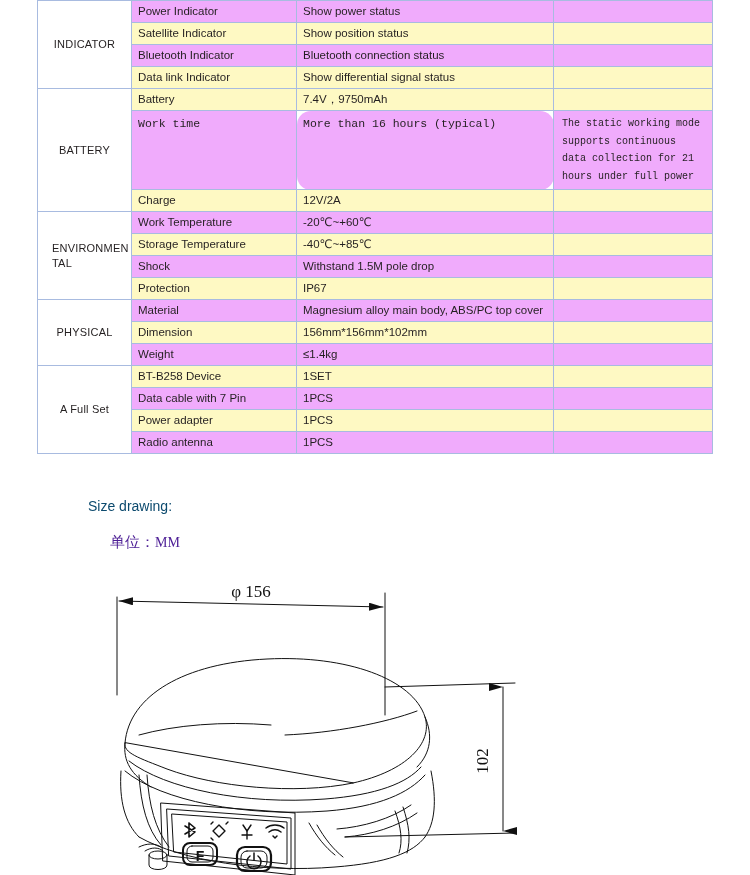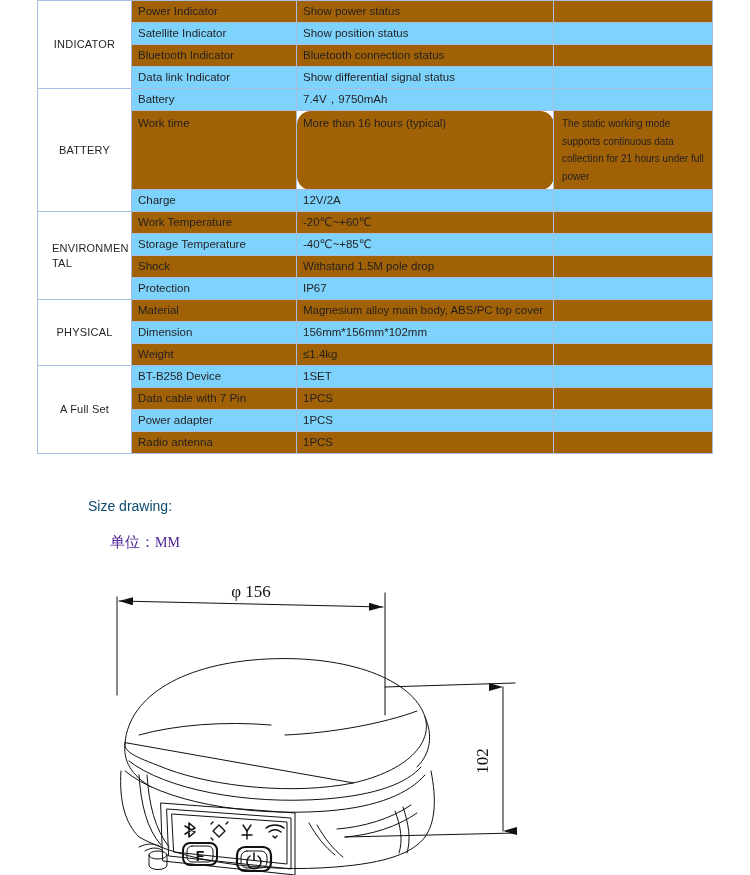--- a/index.html
+++ b/index.html
@@ -22,39 +22,39 @@
 
   .spec-table td{
     border:1px solid #a8bbe0;
     padding:0 6px;
     font-size:11.5px;
     line-height:1.35;
     vertical-align:middle;
     height:22px;
     box-sizing:border-box;
   }
-  .spec-table tr.shade td{background:#7dd3fc;}
-  .spec-table tr.plain td{background:#a16207;}
+  .spec-table tr.shade td{background:#fef9c3;}
+  .spec-table tr.plain td{background:#f0abfc;}
 
   td.cat{
     text-align:center;
     font-weight:normal;
     font-size:11px;
     letter-spacing:.2px;
     background:#ffffff !important;
     vertical-align:middle;
   }
   td.cat .catline{display:block;text-align:center;}
   td.cat.leftish{text-align:left;padding-left:14px;}
   td.item{text-align:left;}
   td.val{text-align:left;}
   td.note{text-align:left;font-size:10px;line-height:1.75;padding:4px 8px;vertical-align:middle;}
   td.empty{}
 
-  tr.tall td{height:77px;vertical-align:top;padding-top:5px;}
+  tr.tall td{height:77px;vertical-align:top;padding-top:5px;font-family:Liberation Mono, monospace;}
   tr.tall td.item{vertical-align:top;padding-top:5px;}
   tr.tall td.val{vertical-align:top;padding-top:5px;border-radius:14px;}
   tr.tall td.note{vertical-align:top;padding-top:4px;}
 
   
   .size-title{
     position:absolute;left:88px;top:498px;
     font-size:14px;color:#0c4a6e;
   }
   .unit-label{

